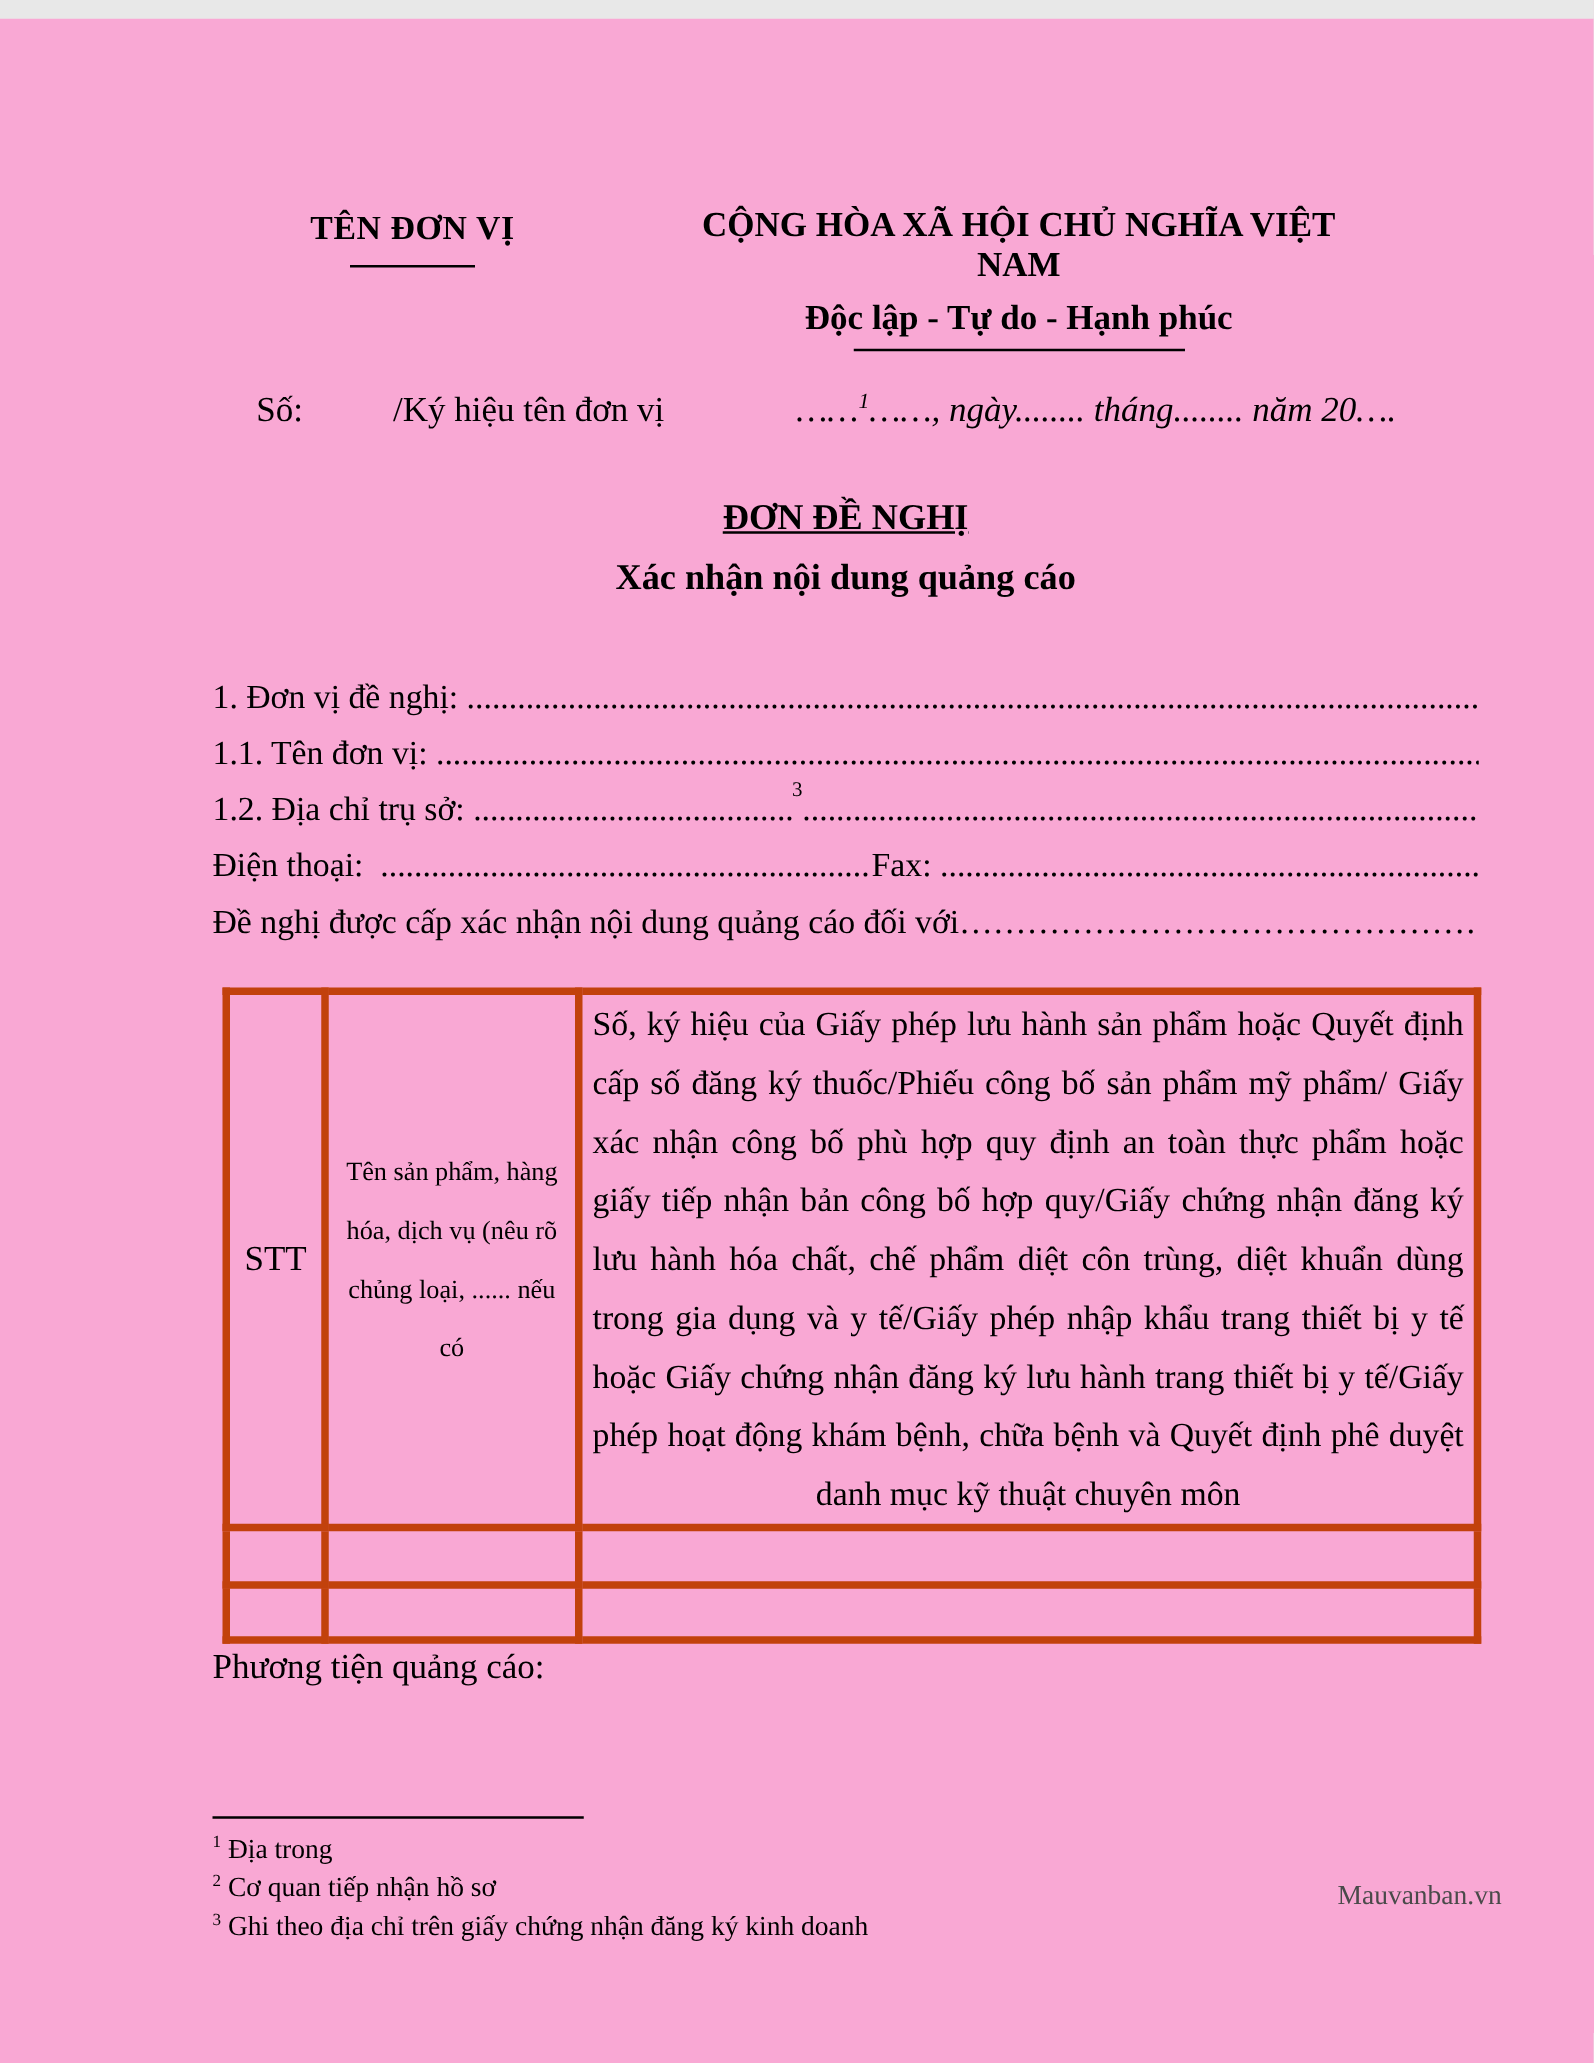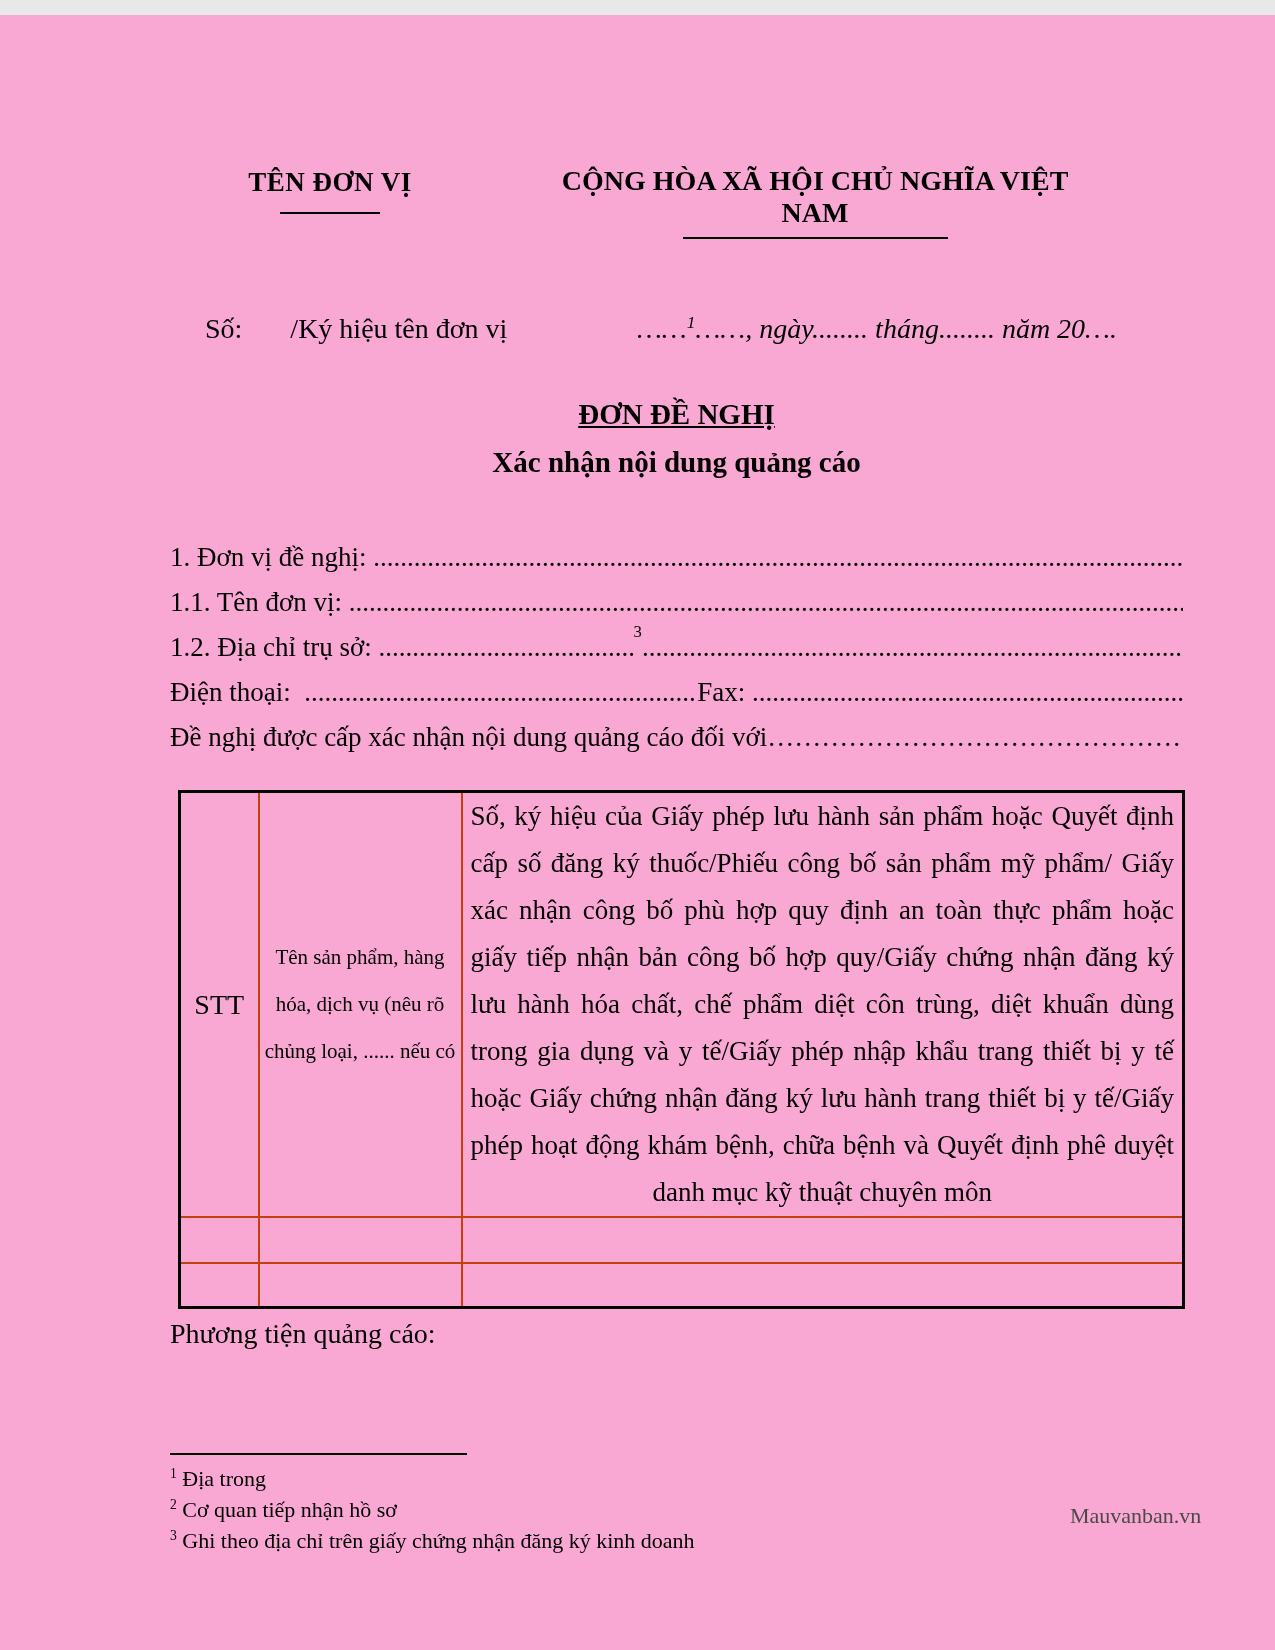--- a/index.html
+++ b/index.html
@@ -16,41 +16,41 @@
   
   .org-block { position:absolute; left:180px; top:152px; width:300px; text-align:center; }
   .org-name { font-size:27px; font-weight:bold; letter-spacing:.5px; }
   .org-underline { width:100px; border-top:2px solid #000; margin:14px auto 0; }
   .national-block { position:absolute; left:530px; top:150px; width:570px; text-align:center; }
   .nat-line1 { font-size:28px; font-weight:bold; }
   .nat-line2 { font-size:28px; font-weight:bold; margin-top:10px; }
   .nat-underline { width:265px; border-top:2px solid #000; margin:8px auto 0; }
   
   .ref-row { position:absolute; left:205px; top:298px; width:912px; display:flex; justify-content:space-between; font-size:28px; }
-  .so-wrap { display:flex; }
+  .so-wrap { display:flex;gap:24px; }
   .so-value { margin-left:48px; }
   .date-line { font-style:italic; }
   sup { font-size:.62em; vertical-align:super; line-height:0; }
   
   .title-block { position:absolute; left:170px; top:383px; width:1013px; text-align:center; }
   .title-1 { font-size:29px; font-weight:bold;text-decoration:underline; }
   .title-2 { font-size:29px; font-weight:bold; margin-top:15px; }
   .kinh-gui { font-size:28px; margin-top:13px; }
   .kinh-gui .kg-label { font-weight:bold; }
   
   .form-block { position:absolute; left:170px; top:527px; width:1013px; font-size:27px; }
   .fline { display:flex; align-items:flex-start; height:45px; }
   .fill { flex:1 1 0; overflow:hidden; white-space:nowrap; }
   .dots-fixed { overflow:hidden; white-space:nowrap; display:inline-block; vertical-align:baseline; }
   .dots-mid3 { width:255px; }
   .dots-tel { width:393px; }
   .lbl { white-space:nowrap; }
   
   table.req-table { position:absolute; left:178px; top:775px; width:1007px; border-collapse:collapse; border:3px solid #000; table-layout:fixed; }
-  table.req-table td { border:2px solid #c2410c; }
+  table.req-table td { border:6px solid #c2410c; }
   .td-stt { width:79px; text-align:center; vertical-align:middle; font-size:28px; }
   .td-name { width:203px; text-align:center; vertical-align:middle; font-size:21px; line-height:47px; padding:0 4px; }
   .td-licence { text-align:justify; text-align-last:center; vertical-align:top; font-size:27px; line-height:47px; padding:0 8px; }
   .hdr-row td { height:423px; overflow:hidden; }
   .empty-row1 td { height:46px; }
   .empty-row2 td { height:44px; }
   
   .after-table { position:absolute; left:170px; top:1303px; font-size:28px; }
   
   .footnotes { position:absolute; left:170px; top:1438px; width:1013px; font-size:22px; }
@@ -64,20 +64,21 @@
 
 <div class="page">
 
   <div class="org-block">
     <div class="org-name">TÊN ĐƠN VỊ</div>
     <div class="org-underline"></div>
   </div>
 
   <div class="national-block">
     <div class="nat-line1">CỘNG HÒA XÃ HỘI CHỦ NGHĨA VIỆT NAM</div>
+    <div class="nat-line2">Độc lập - Tự do - Hạnh phúc</div>
     <div class="nat-underline"></div>
   </div>
 
   <div class="ref-row">
     <div class="so-wrap">
       <span class="lbl">Số:</span>
       <span class="so-value">/Ký hiệu tên đơn vị</span>
     </div>
     <div class="date-line"><span>……</span><sup>1</sup><span>……, ngày........ tháng........ năm 20….</span></div>
   </div>

